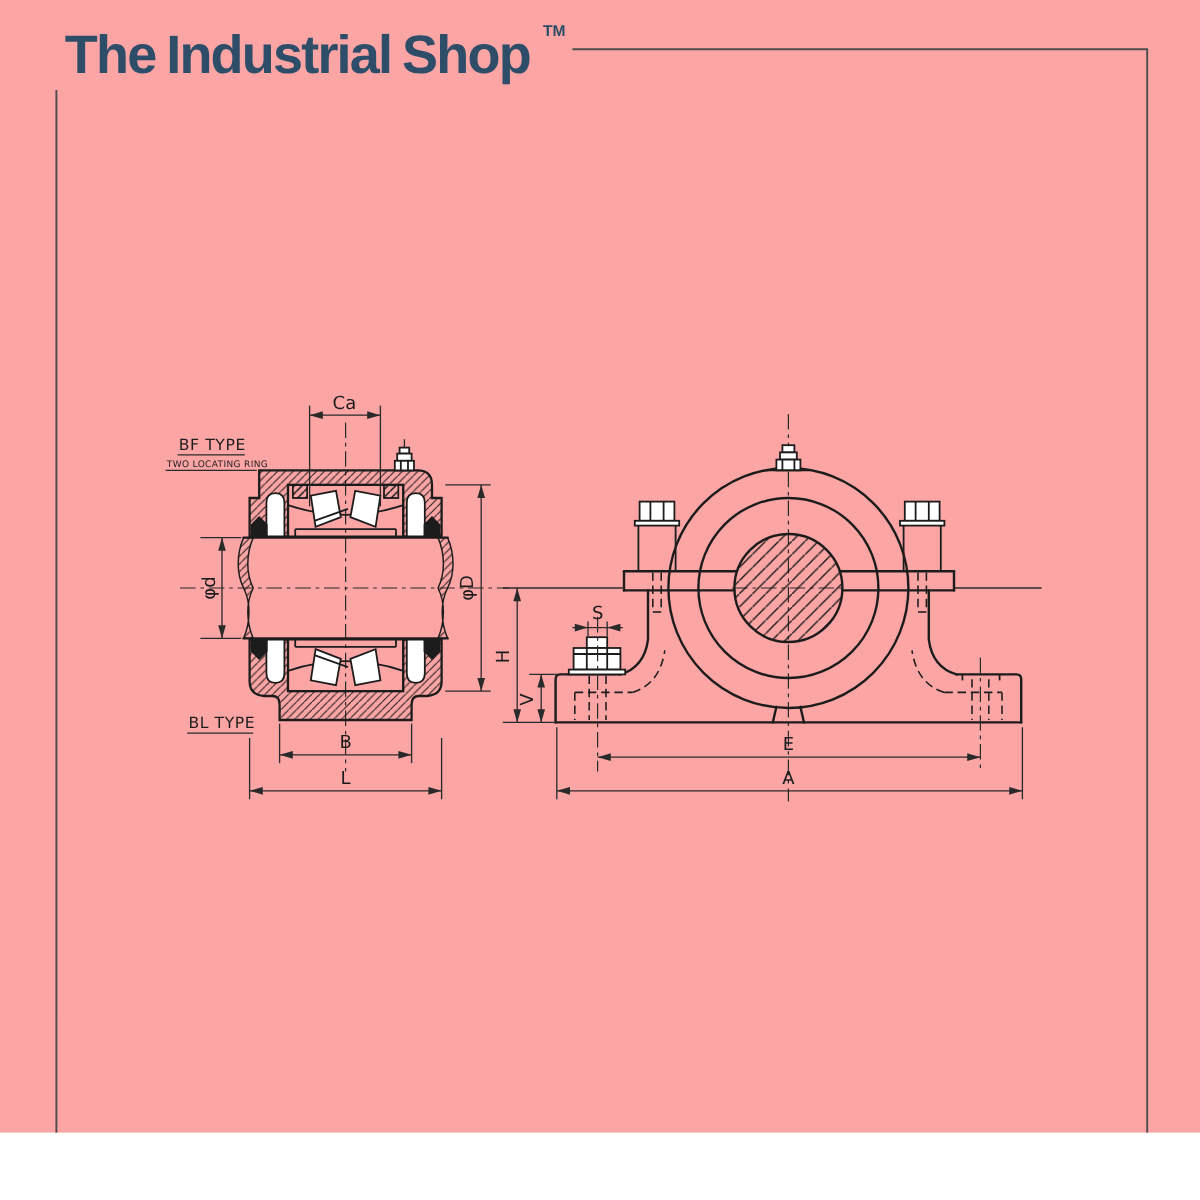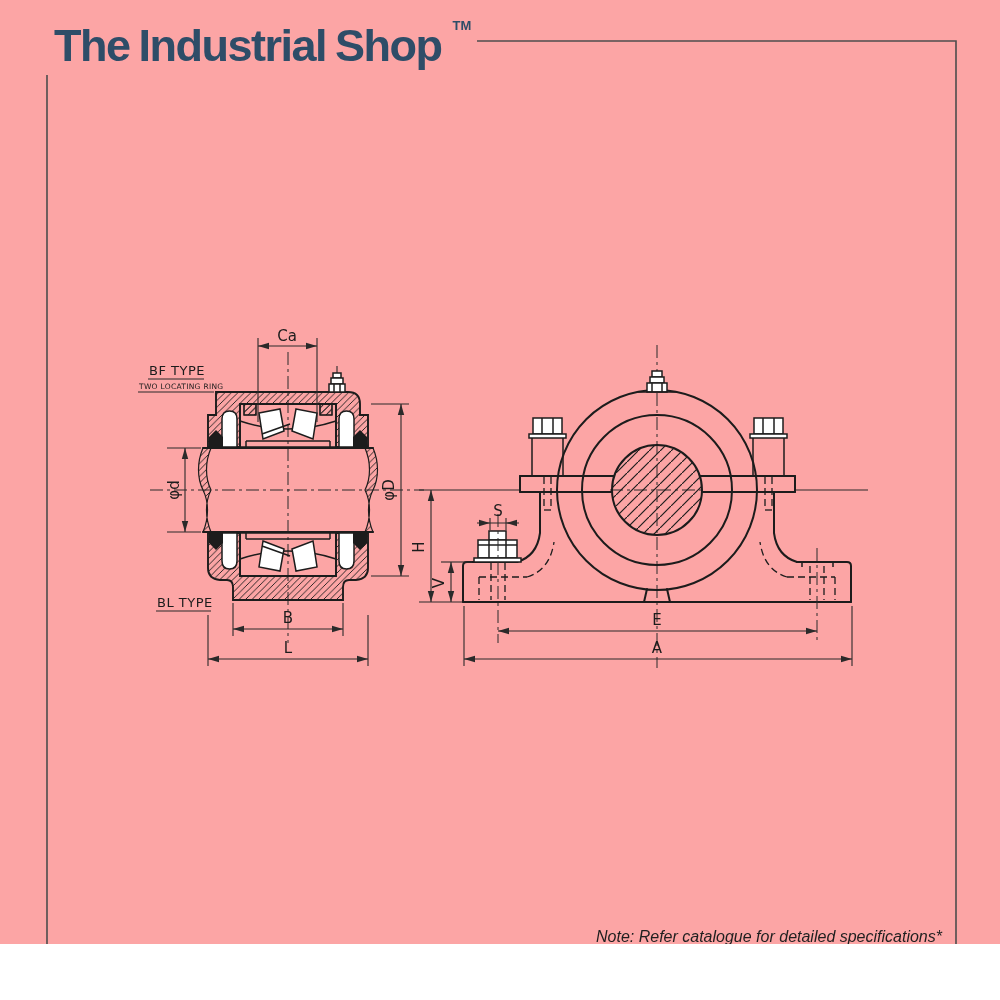--- a/index.html
+++ b/index.html
@@ -301,14 +301,13 @@
         <line class="tl" x1="464" y1="606" x2="464" y2="666"></line>
         <line class="tl" x1="852" y1="606" x2="852" y2="666"></line>
         <line class="tl" x1="464" y1="659" x2="852" y2="659"></line>
         <polygon class="arr" points="464,659 475,655.8 475,662.2"></polygon>
         <polygon class="arr" points="852,659 841,655.8 841,662.2"></polygon>
         <text class="dim" x="657" y="653">A</text>
       </g>
     </g>
   </svg>
 
-  <div id="note">Note: Refer catalogue for detailed specifications*</div>
 </div>
 
 </body></html>

